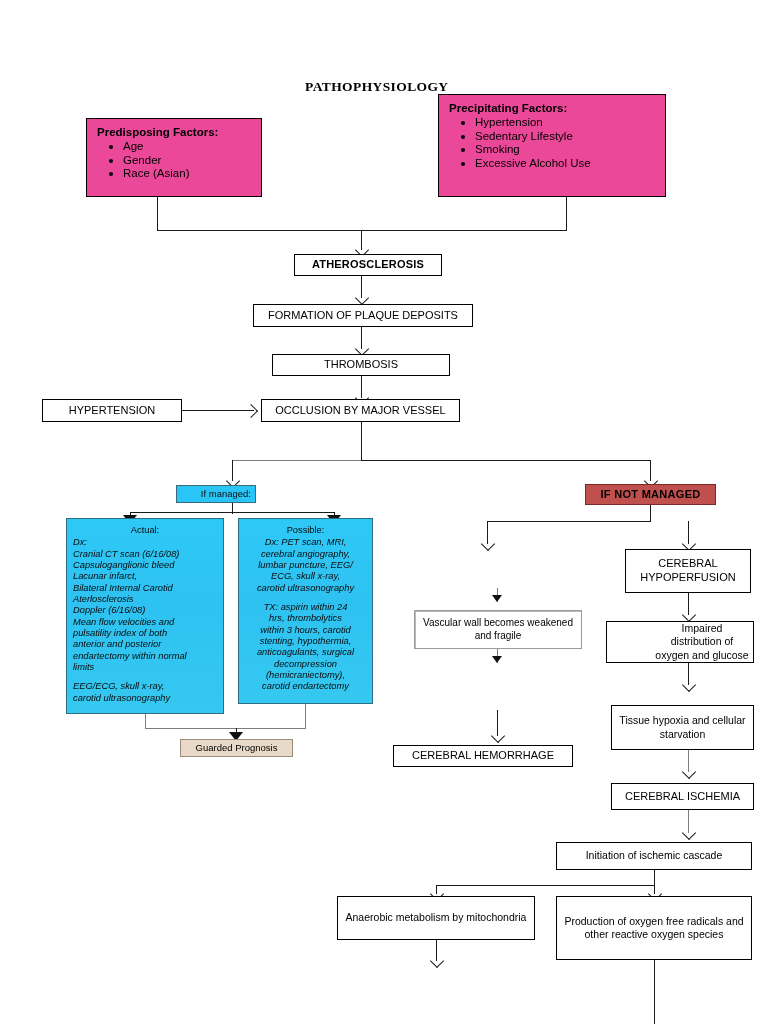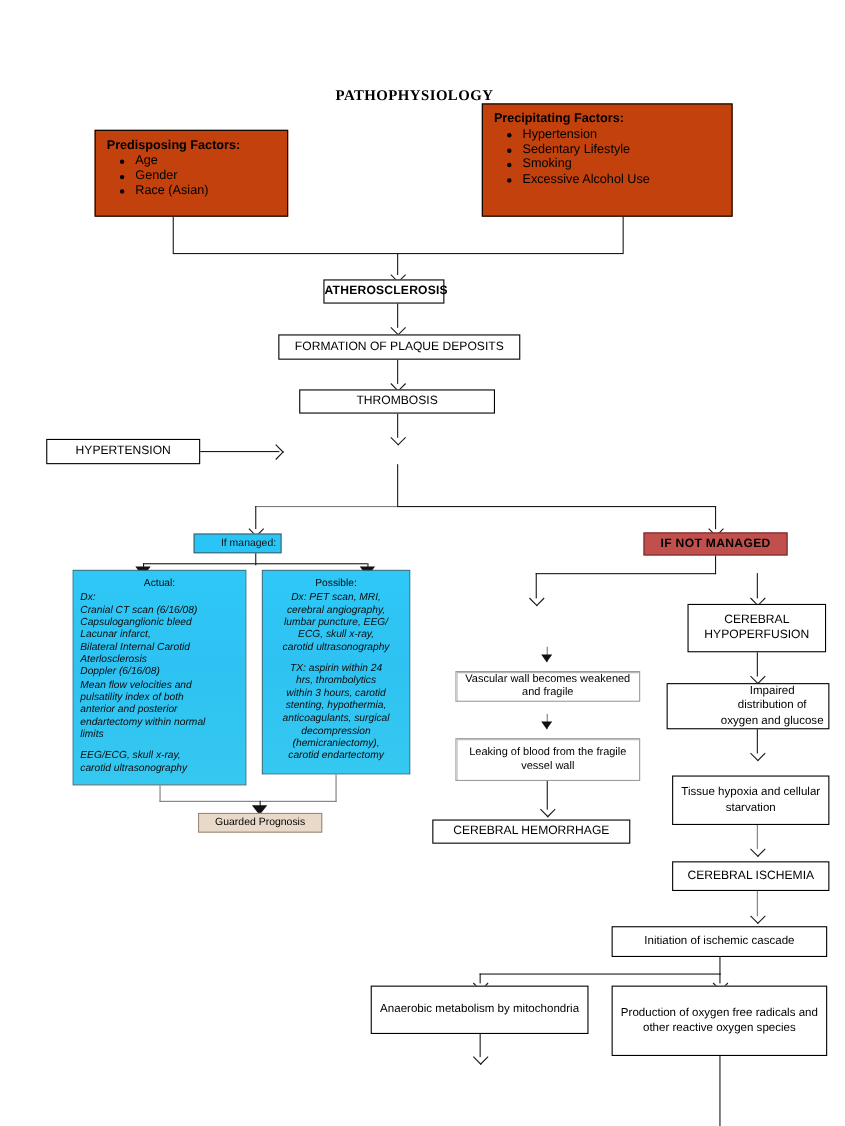--- a/index.html
+++ b/index.html
@@ -24,21 +24,21 @@
 
   .title{
     position:absolute;
     font-family:"Liberation Serif", serif;
     font-weight:bold;font-size:13.5px;letter-spacing:.4px;
   }
 
   
   .factorbox{
     position:absolute;box-sizing:border-box;
-    border:1.4px solid #000;background:#c2410c;
+    border:1.4px solid #000;background:#ec4899;
     padding:7px 8px 6px 10px;
     font-size:11.5px;
   }
   .factorbox .hdr{font-weight:bold;font-size:11.5px;margin-bottom:2px;}
   .factorbox ul{margin:0;padding-left:26px;list-style:none;}
   .factorbox li{position:relative;margin:1.5px 0;font-size:11.5px;}
   .factorbox li:before{
     content:"";position:absolute;left:-14px;top:5px;
     width:4px;height:4px;border-radius:50%;background:#000;
   }
@@ -140,21 +140,21 @@
       <li>Excessive Alcohol Use</li>
     </ul>
   </div>
 
   <div class="ln v" style="left:157px;top:197px;height:33px;"></div>
   <div class="ln v" style="left:566px;top:197px;height:33px;"></div>
   <div class="ln h" style="left:157px;top:230px;width:410px;"></div>
   <div class="ln v" style="left:361px;top:230px;height:20px;"></div>
   <div class="arrow-open" style="left:357px;top:245px;"></div>
 
-  <div class="box" style="left:294px;top:254px;width:110px;height:22px;">
+  <div class="box" style="left:294px;top:254px;width:148px;height:22px;">
     <div class="inner bold-lbl">ATHEROSCLEROSIS</div>
   </div>
 
   <div class="ln v" style="left:361px;top:276px;height:22px;"></div>
   <div class="arrow-open" style="left:357px;top:293px;"></div>
 
   <div class="box" style="left:253px;top:304px;width:220px;height:23px;">
     <div class="inner plain-lbl">FORMATION OF PLAQUE DEPOSITS</div>
   </div>
 
@@ -167,20 +167,23 @@
 
   <div class="ln v" style="left:361px;top:376px;height:22px;"></div>
   <div class="arrow-open" style="left:357px;top:393px;"></div>
 
   <div class="box" style="left:42px;top:399px;width:140px;height:23px;">
     <div class="inner plain-lbl">HYPERTENSION</div>
   </div>
   <div class="ln h" style="left:182px;top:410px;width:72px;"></div>
   <div class="arrow-open right" style="left:246px;top:406px;"></div>
 
+  <div class="box" style="left:261px;top:399px;width:199px;height:23px;">
+    <div class="inner plain-lbl">OCCLUSION BY MAJOR VESSEL</div>
+  </div>
 
   <div class="ln v" style="left:361px;top:422px;height:38px;"></div>
   <div class="ln h grey" style="left:232px;top:460px;width:130px;"></div>
   <div class="ln h" style="left:361px;top:460px;width:290px;"></div>
   <div class="ln v" style="left:232px;top:460px;height:21px;"></div>
   <div class="arrow-open" style="left:228px;top:476px;"></div>
   <div class="ln v" style="left:650px;top:460px;height:21px;"></div>
   <div class="arrow-open" style="left:646px;top:476px;"></div>
 
   <div class="box cyan" style="left:176px;top:485px;width:80px;height:18px;text-align:right;">
@@ -248,29 +251,26 @@
   <div class="ln v" style="left:650px;top:505px;height:17px;"></div>
   <div class="ln h" style="left:487px;top:521px;width:164px;"></div>
   <div class="ln v" style="left:487px;top:521px;height:23px;"></div>
   <div class="arrow-open" style="left:483px;top:539px;"></div>
   <div class="ln v" style="left:688px;top:521px;height:23px;"></div>
   <div class="arrow-open" style="left:684px;top:539px;"></div>
 
   <div class="ln v grey" style="left:497px;top:588px;height:14px;"></div>
   <div class="arrow-solid sm" style="left:492px;top:595px;"></div>
 
-  <div class="box shadowbox" style="left:414px;top:610px;width:168px;height:28px;">
+  <div class="box shadowbox" style="left:414px;top:610px;width:168px;height:39px;">
     <div class="inner">Vascular wall becomes weakened and fragile</div>
   </div>
   <div class="ln v grey" style="left:497px;top:649px;height:14px;"></div>
   <div class="arrow-solid sm" style="left:492px;top:656px;"></div>
 
-  <div class="box shadowbox" style="left:414px;top:671px;width:168px;height:39px;">
-    <div class="inner">Leaking of blood from the fragile vessel wall</div>
-  </div>
   <div class="ln v" style="left:497px;top:710px;height:26px;"></div>
   <div class="arrow-open" style="left:493px;top:731px;"></div>
 
   <div class="box" style="left:393px;top:745px;width:180px;height:22px;">
     <div class="inner plain-lbl">CEREBRAL HEMORRHAGE</div>
   </div>
 
   <div class="box" style="left:625px;top:549px;width:126px;height:44px;">
     <div class="inner plain-lbl">CEREBRAL HYPOPERFUSION</div>
   </div>

